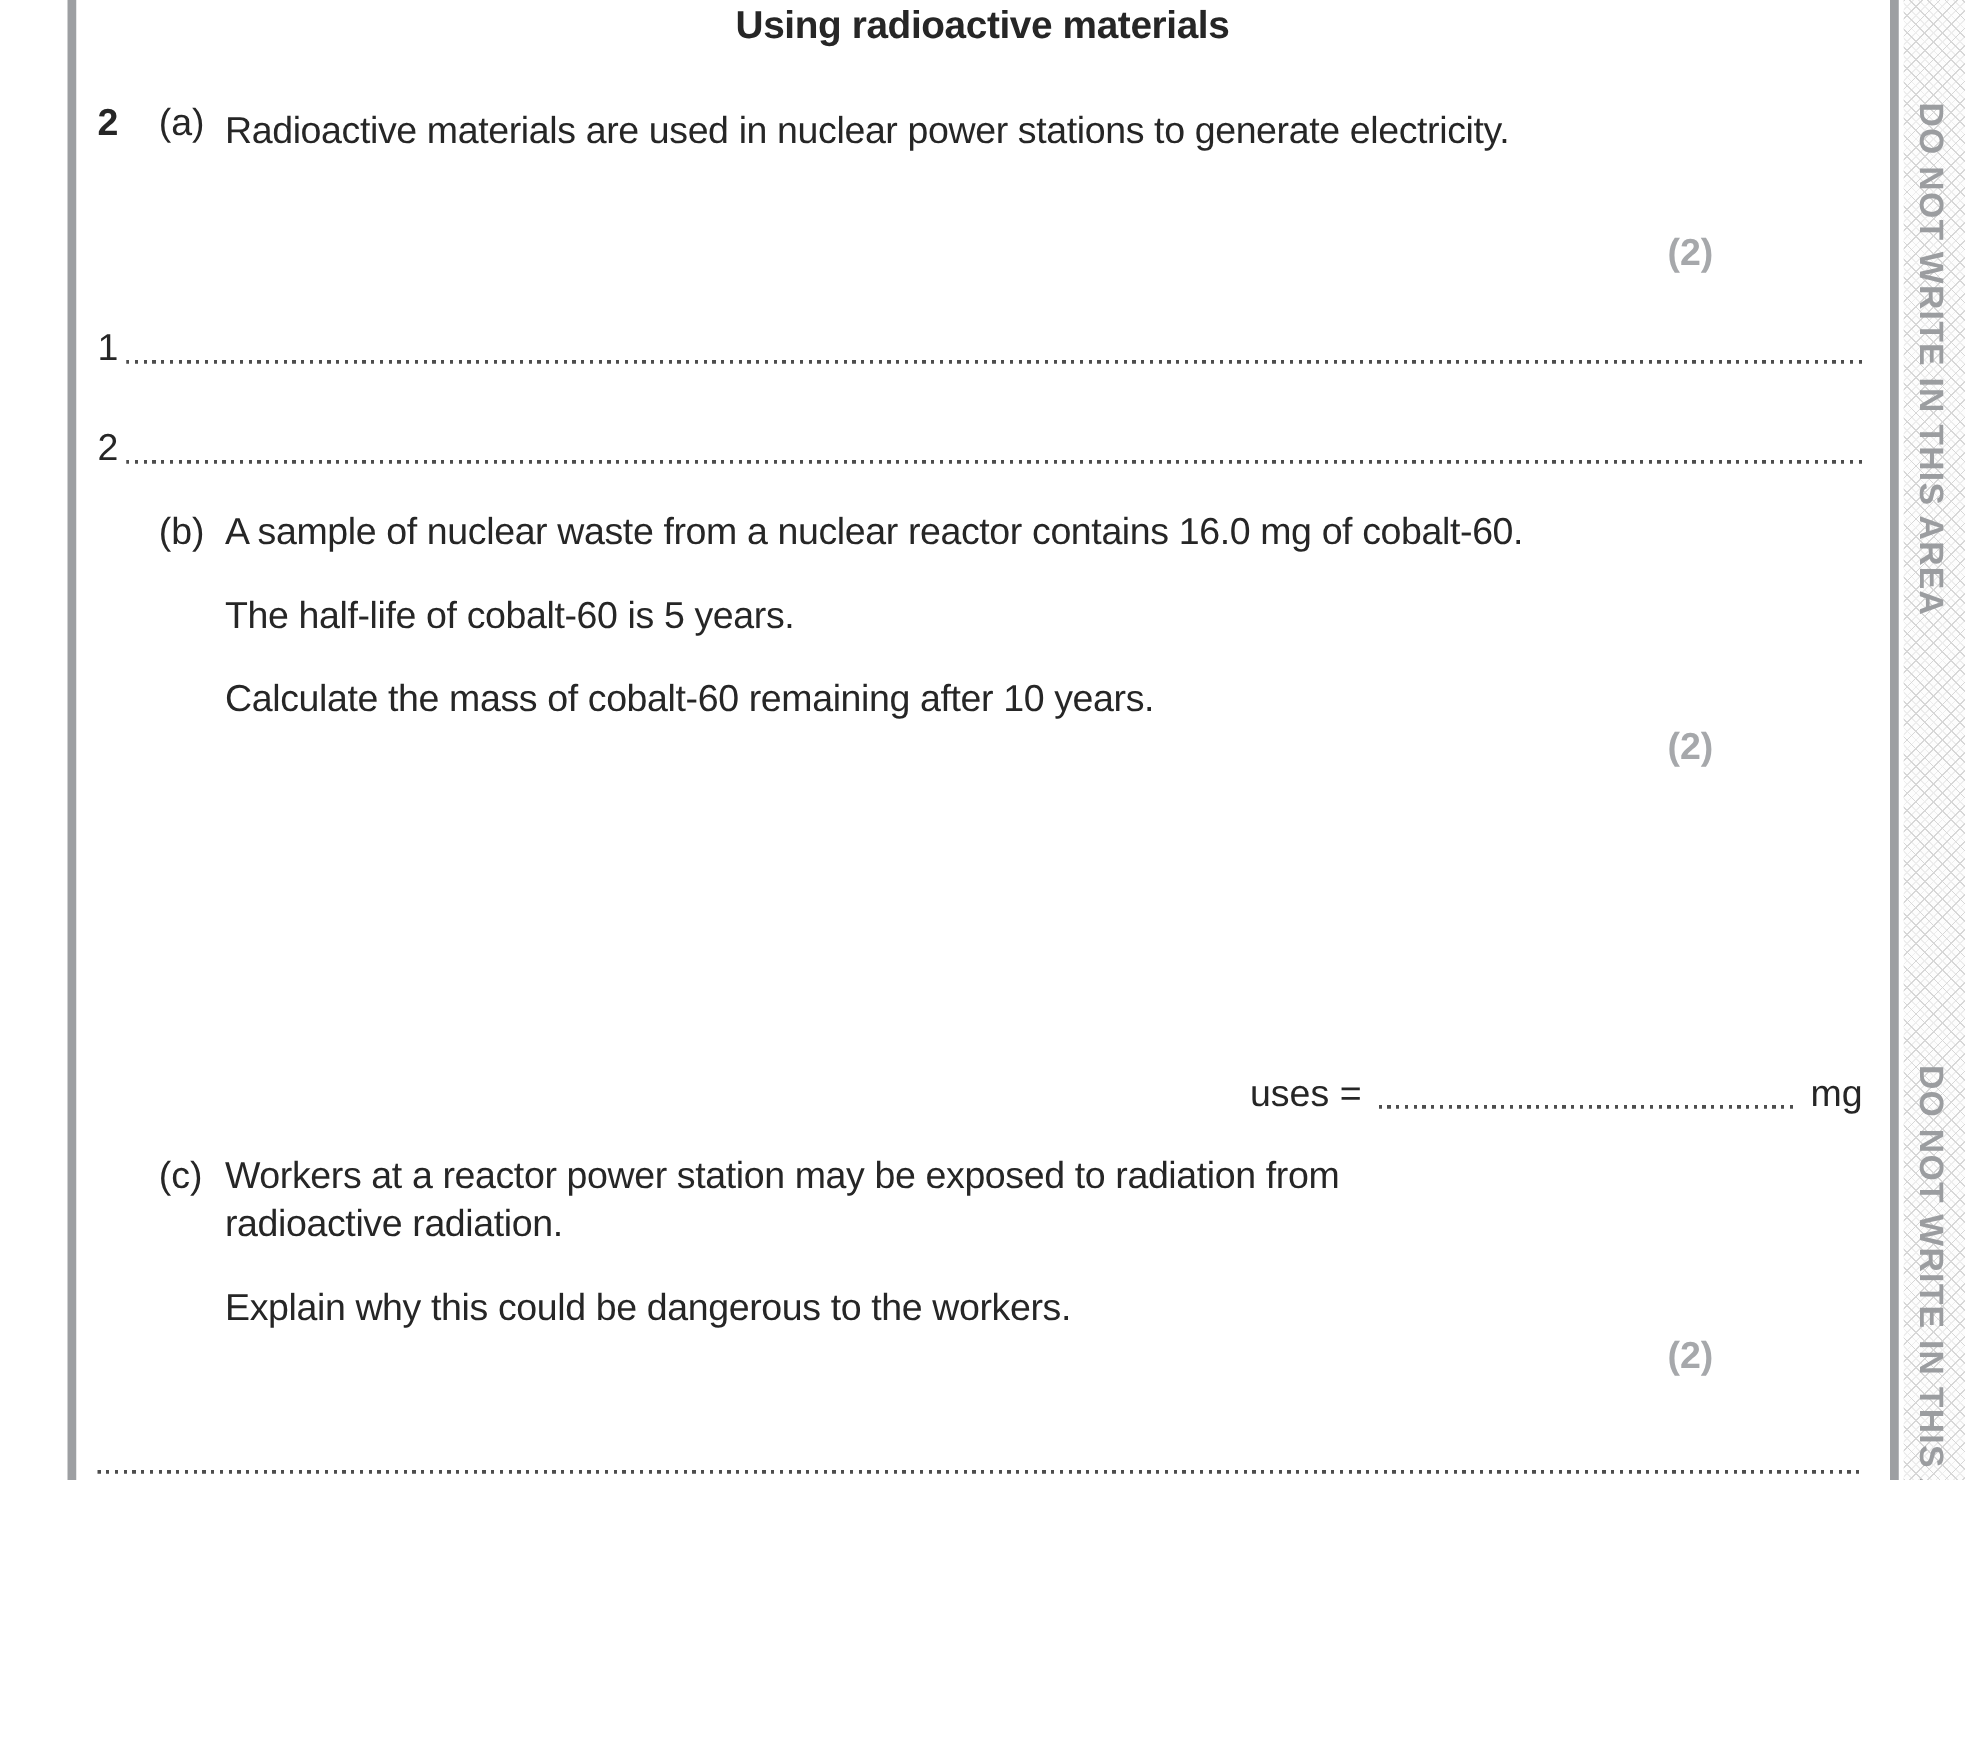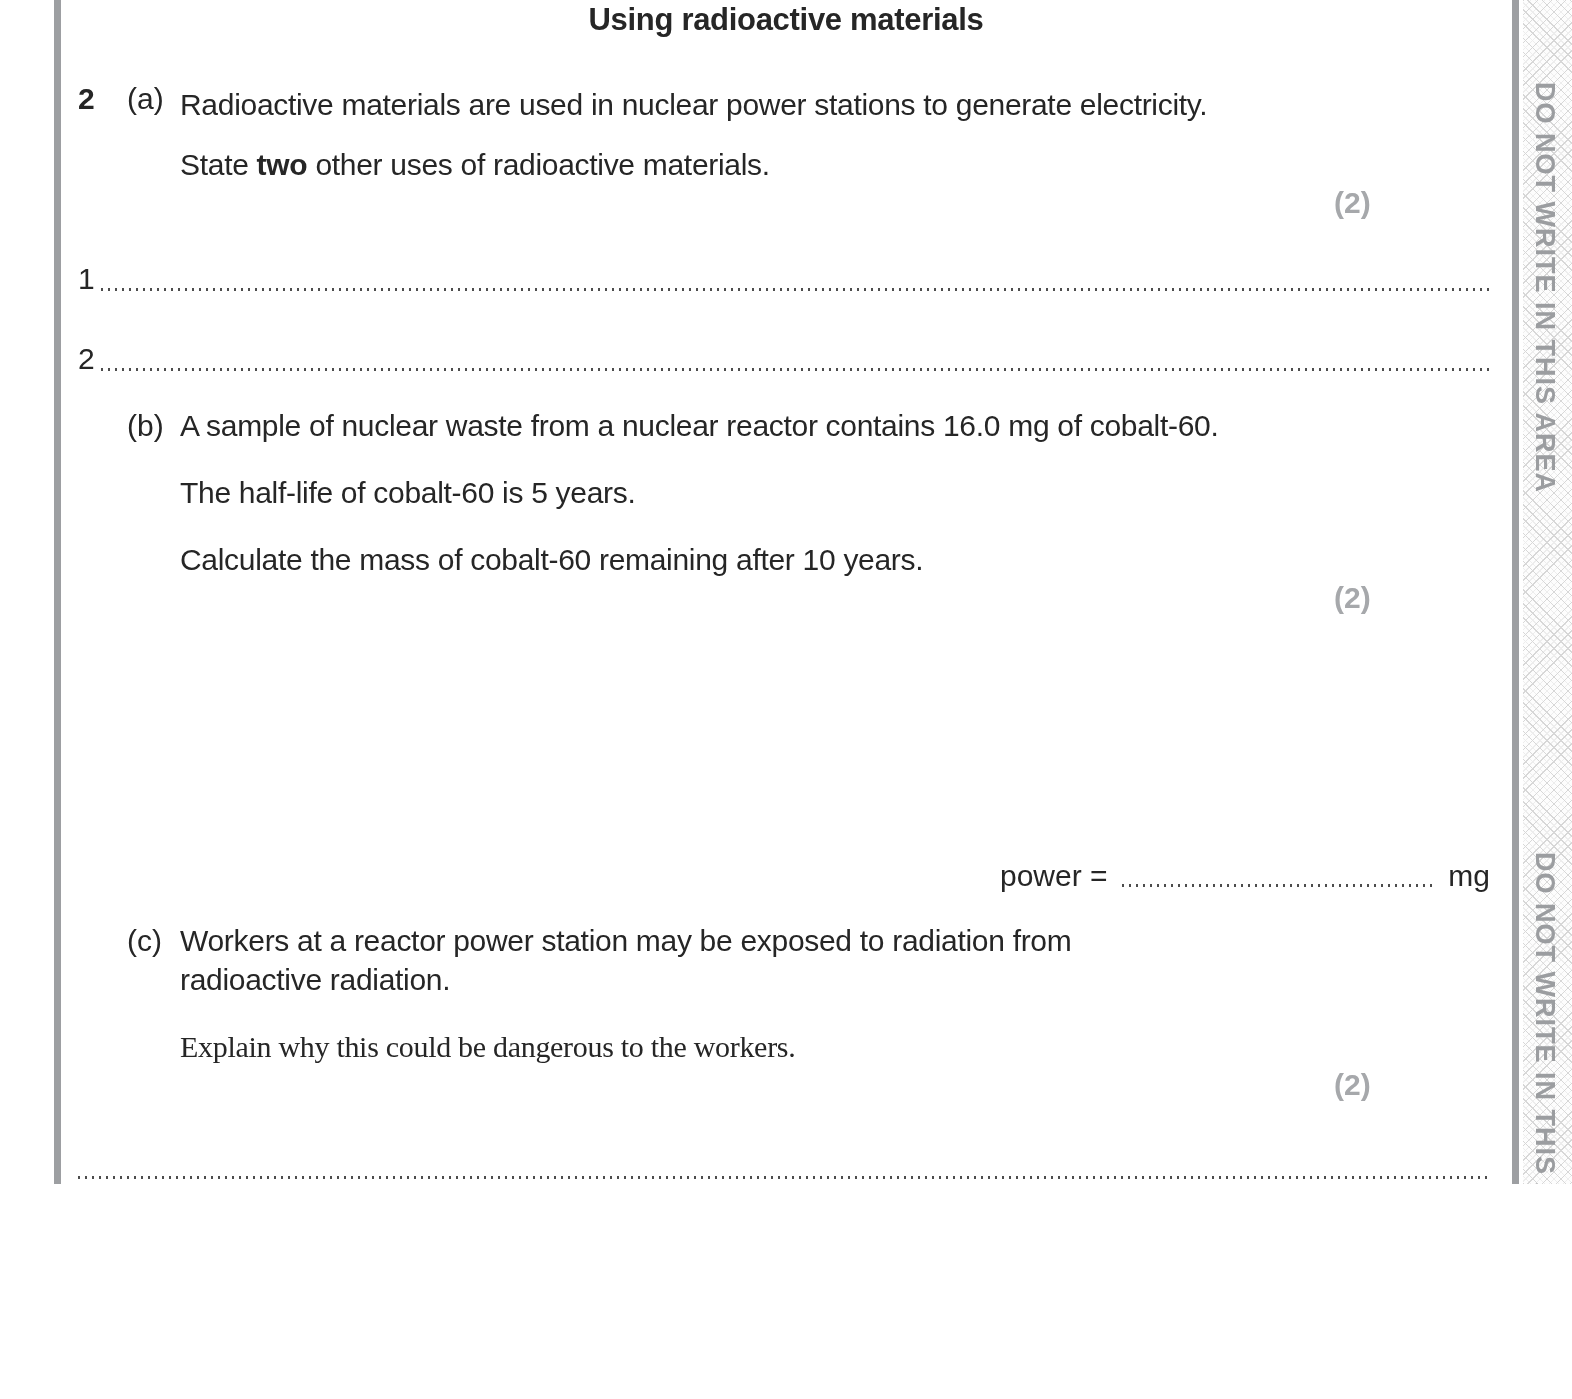--- a/index.html
+++ b/index.html
@@ -77,49 +77,48 @@
 <div id="page">
 
   <div class="rule-left"></div>
 
   <div class="page-title">Using radioactive materials</div>
 
   <div class="q-num abs" style="top:82px;">2</div>
   <div class="p-label" style="top:82px;">(a)</div>
   <div class="p-text body-text" style="top:88px;">Radioactive materials are used in nuclear power stations to generate electricity.</div>
 
-  <div class="p-text body-text" style="top:148px;"><span>State </span><span class="bold">two</span><span> other uses of radioactive materials.</span></div>
 
   <div class="marks" style="top:186px;">(2)</div>
 
   <div class="answer-row" style="top:262px;">
     <span class="num">1</span>
     <span class="dots"></span>
   </div>
   <div class="answer-row" style="top:342px;">
     <span class="num">2</span>
     <span class="dots"></span>
   </div>
 
   <div class="p-label" style="top:409px;">(b)</div>
   <div class="p-text body-text" style="top:409px;">A sample of nuclear waste from a nuclear reactor contains 16.0 mg of cobalt-60.</div>
   <div class="p-text body-text" style="top:476px;text-align:center;">The half-life of cobalt-60 is 5 years.</div>
   <div class="p-text body-text" style="top:543px;">Calculate the mass of cobalt-60 remaining after 10 years.</div>
   <div class="marks" style="top:581px;">(2)</div>
 
   <div class="mass-row">
-    <span class="lbl">power =</span>
+    <span class="lbl">uses =</span>
     <span class="dots"></span>
     <span class="unit">mg</span>
   </div>
 
   <div class="p-label" style="top:924px;">(c)</div>
   <div class="p-text body-text" style="top:924px;">Workers at a reactor power station may be exposed to radiation from</div>
   <div class="p-text body-text" style="top:963px;">radioactive radiation.</div>
-  <div class="p-text body-text" style="top:1030px;font-family:Liberation Serif, serif;">Explain why this could be dangerous to the workers.</div>
+  <div class="p-text body-text" style="top:1030px;">Explain why this could be dangerous to the workers.</div>
   <div class="marks" style="top:1068px;">(2)</div>
 
   <div class="line-full dots" style="top:1176px;"></div>
   <div class="line-full dots" style="top:1255px;"></div>
   <div class="line-full dots" style="top:1334px;"></div>
 
   <div class="rule-right"></div>
   <div class="hatch-strip">
     <div class="side-vtext" style="top:82px;">DO NOT WRITE IN THIS AREA</div>
     <div class="side-vtext" style="top:852px;">DO NOT WRITE IN THIS AREA</div>

